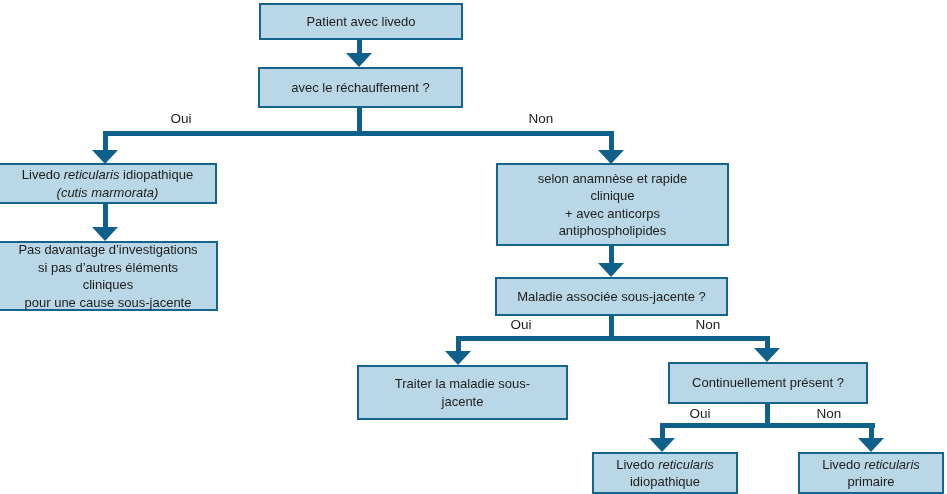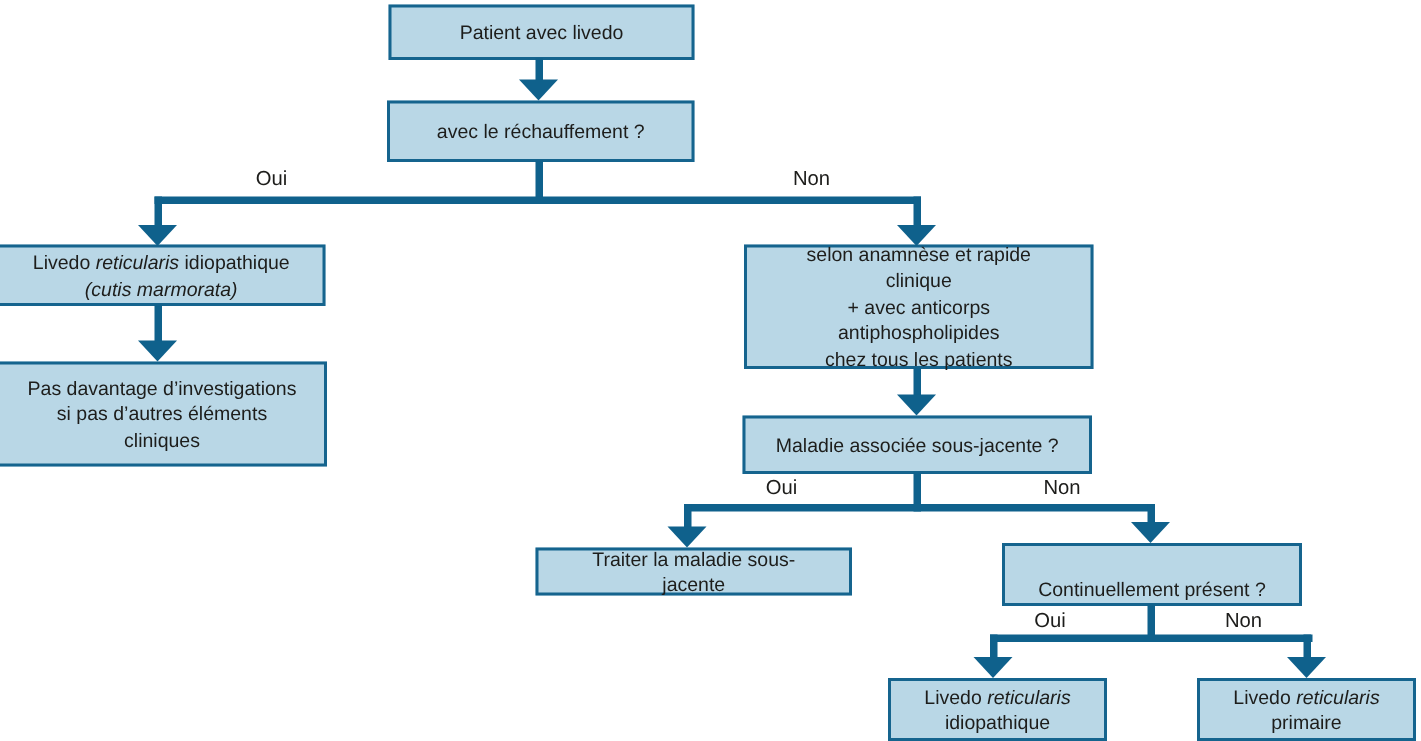--- a/index.html
+++ b/index.html
@@ -65,37 +65,37 @@
     </div>
 
   <div class="node" style="left:-2px; top:163px; width:219px; height:41px;">
       <div><span>Livedo </span><i>reticularis</i><span> idiopathique</span></div>
       <div><i>(cutis marmorata)</i></div>
     </div>
 
   <div class="node" style="left:-2px; top:241px; width:220px; height:70px;">
       <div><span>Pas davantage d’investigations</span></div>
       <div><span>si pas d’autres éléments cliniques</span></div>
+      <div><span>pour une cause sous-jacente</span></div>
     </div>
 
   <div class="node" style="left:496px; top:163px; width:233px; height:83px;">
       <div><span>selon anamnèse et rapide clinique</span></div>
       <div><span>+ avec anticorps antiphospholipides</span></div>
-      <div><span>chez tous les patients</span></div>
     </div>
 
   <div class="node" style="left:495px; top:277px; width:233px; height:39px;">
       <div><span>Maladie associée sous-jacente ?</span></div>
     </div>
 
-  <div class="node" style="left:357px; top:365px; width:211px; height:32px;">
+  <div class="node" style="left:357px; top:365px; width:211px; height:55px;">
       <div><span>Traiter la maladie sous-jacente</span></div>
     </div>
 
-  <div class="node" style="left:668px; top:362px; width:200px; height:42px;justify-content:flex-end;">
+  <div class="node" style="left:668px; top:362px; width:200px; height:42px;">
       <div><span>Continuellement présent ?</span></div>
     </div>
 
   <div class="node" style="left:592px; top:452px; width:146px; height:42px;">
       <div><span>Livedo </span><i>reticularis</i></div>
       <div><span>idiopathique</span></div>
     </div>
 
   <div class="node" style="left:798px; top:452px; width:146px; height:42px;">
       <div><span>Livedo </span><i>reticularis</i></div>

